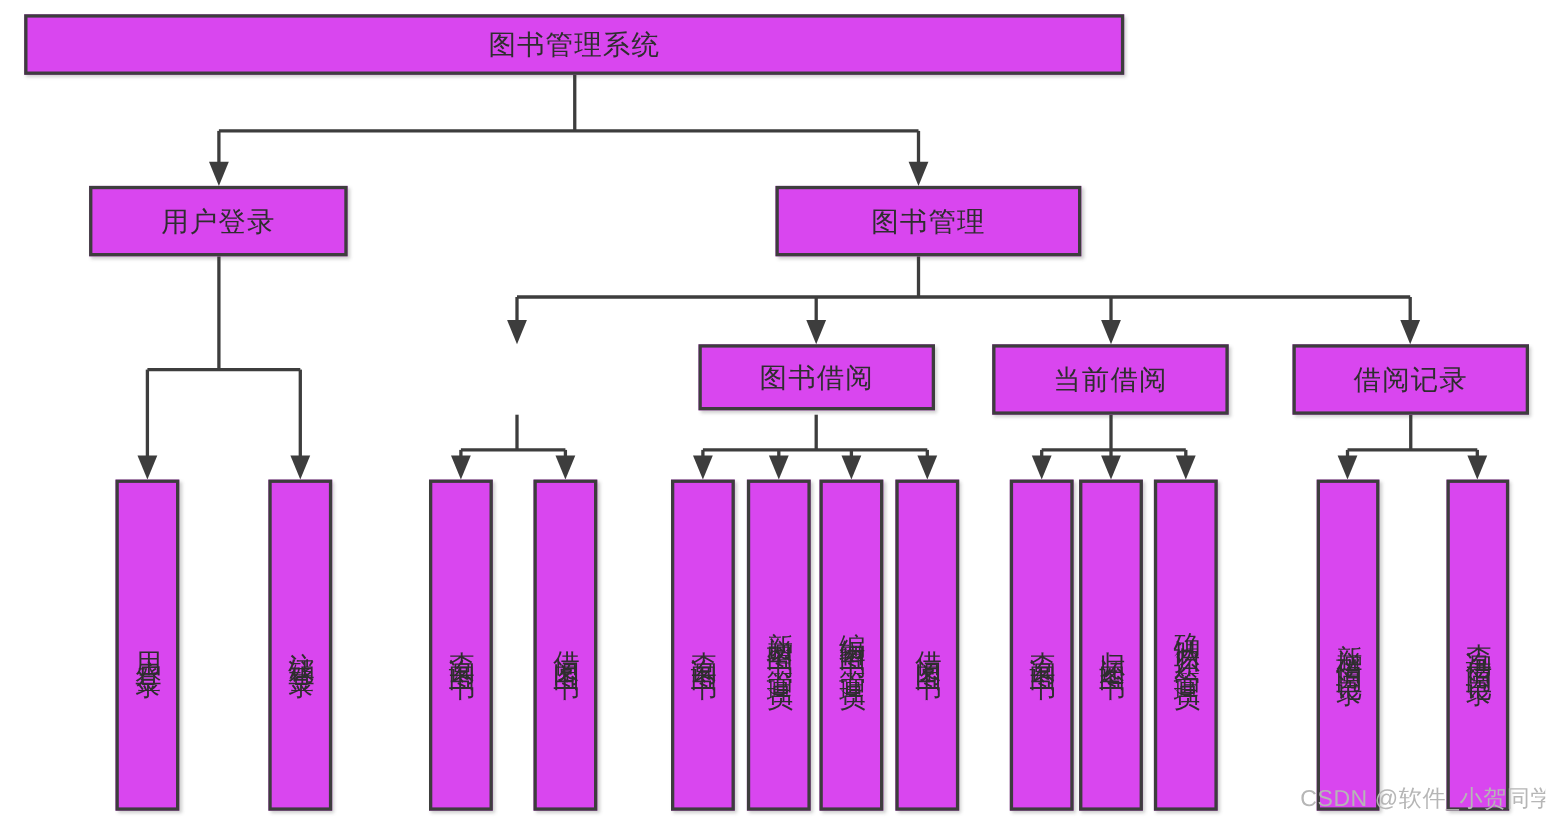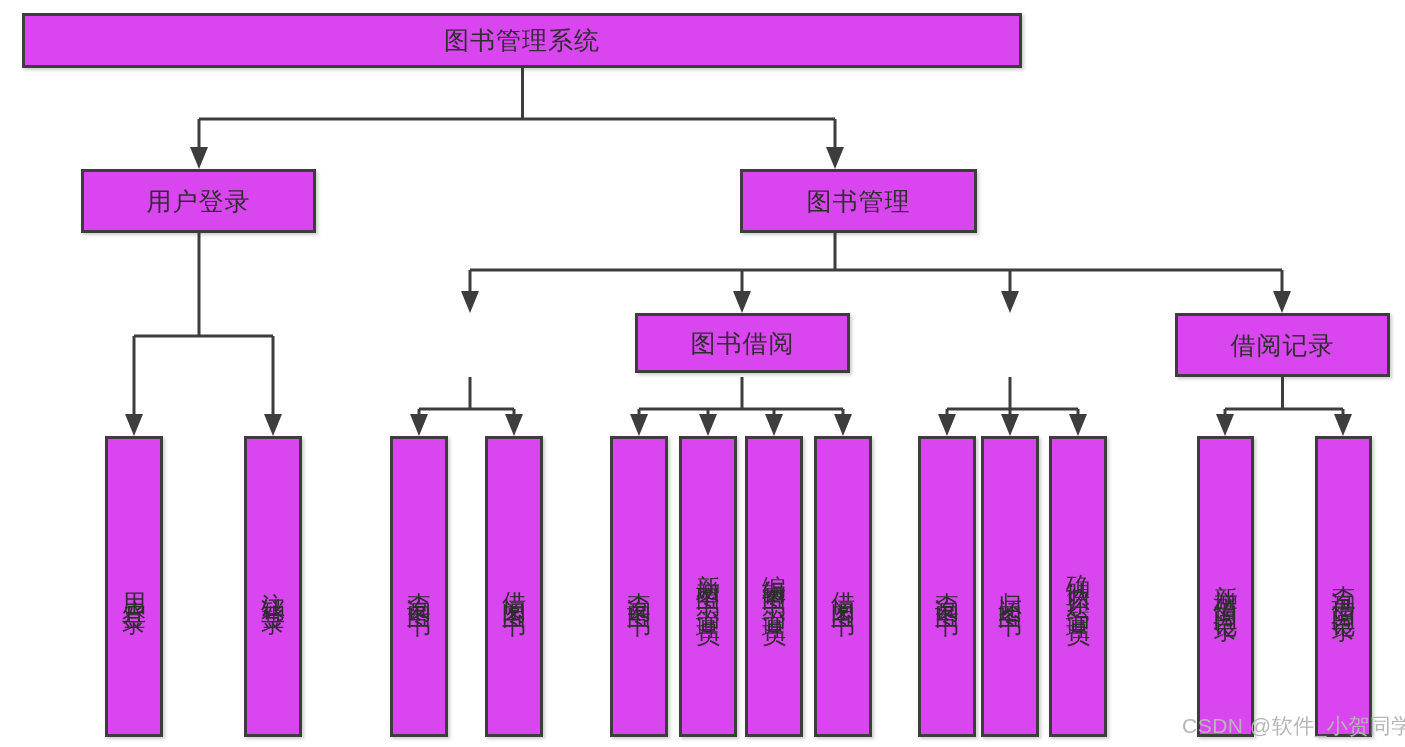--- a/index.html
+++ b/index.html
@@ -47,21 +47,21 @@
     left:1182px;top:712px;
     font-size:21px;
     color:var(--watermark);
     letter-spacing:0.5px;
     z-index:5;
     white-space:nowrap;
   }
   
   .n-root{left:22px;top:13px;width:1000px;height:55px;}
   .n-user-login{left:81px;top:169px;width:235px;height:64px;}
-  .n-book-management{left:740px;top:169px;width:237px;height:64px;}
+  .n-book-management{left:705px;top:169px;width:278px;height:64px;}
   .n-new-book-recommend{left:363px;top:313px;width:215px;height:64px;}
   .n-book-borrow{left:635px;top:313px;width:215px;height:60px;}
   .n-current-borrow{left:902px;top:313px;width:215px;height:64px;}
   .n-borrow-record{left:1175px;top:313px;width:215px;height:64px;}
   .leaf{top:436px;width:58px;height:301px;}
   .n-leaf-user-login{left:105px;}
   .n-leaf-logout{left:244px;}
   .n-leaf-query-book-1{left:390px;}
   .n-leaf-borrow-book-1{left:485px;}
   .n-leaf-query-book-2{left:610px;}
@@ -162,20 +162,23 @@
   <div class="node n-user-login">
     <span class="node-label">用户登录</span>
   </div>
   <div class="node n-book-management">
     <span class="node-label">图书管理</span>
   </div>
 
   <div class="node n-book-borrow">
     <span class="node-label">图书借阅</span>
   </div>
+  <div class="node n-current-borrow">
+    <span class="node-label">当前借阅</span>
+  </div>
   <div class="node n-borrow-record">
     <span class="node-label">借阅记录</span>
   </div>
 
   <div class="node leaf n-leaf-user-login">
     <span class="node-label">用户登录</span>
   </div>
   <div class="node leaf n-leaf-logout">
     <span class="node-label">注销登录</span>
   </div>

